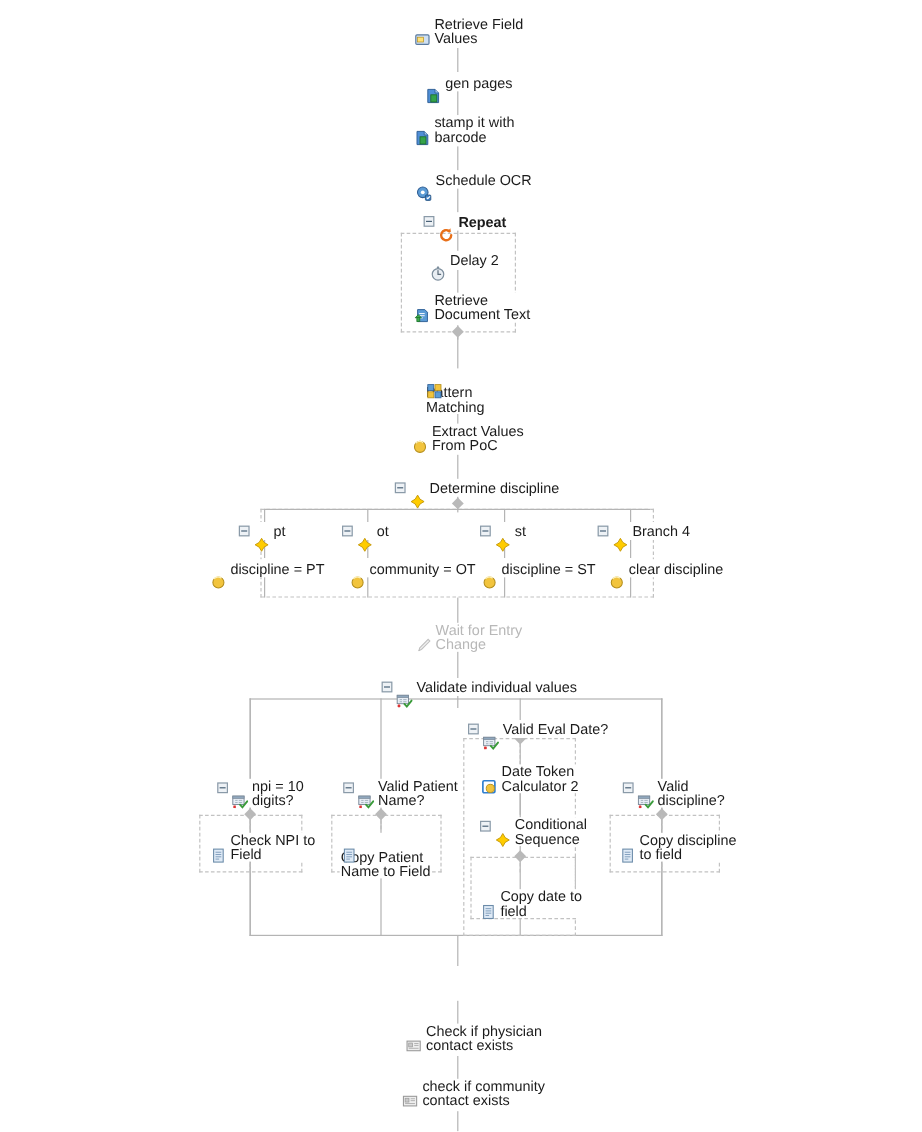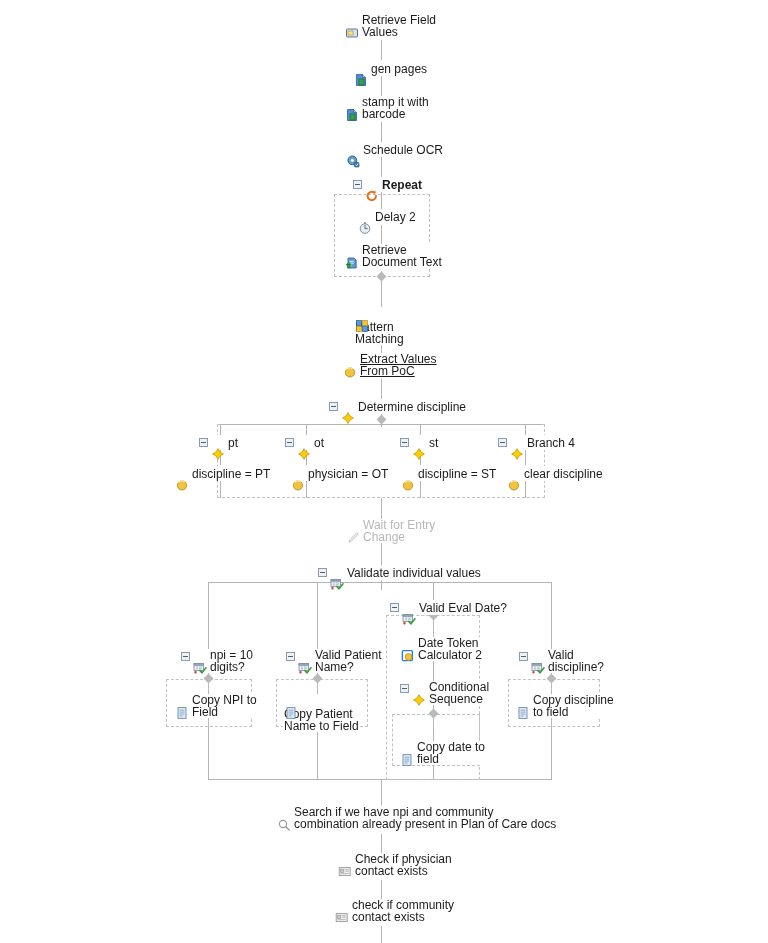--- a/index.html
+++ b/index.html
@@ -277,21 +277,21 @@
         <rect x="1.5" y="1.5" width="5" height="5" fill="#5b9bd5" stroke="#2f5f96" stroke-width="0.7"></rect>
         <rect x="7.5" y="1.5" width="5" height="5" fill="#f2c43d" stroke="#b58f1d" stroke-width="0.7"></rect>
         <rect x="1.5" y="7.5" width="5" height="5" fill="#f2c43d" stroke="#b58f1d" stroke-width="0.7"></rect>
         <rect x="7.5" y="7.5" width="5" height="5" fill="#5b9bd5" stroke="#2f5f96" stroke-width="0.7"></rect>
       </svg>
     </span>
     <span class="label">Pattern
 Matching</span>
   </div>
 
-  <div class="node" style="left:342px; top:353px;text-decoration:underline;">
+  <div class="node" style="left:342px; top:353px;">
     <span class="ico">
       <svg width="14" height="14" viewBox="0 0 14 14">
         <circle cx="7" cy="7.4" r="4.6" fill="#f2c43d" stroke="#b58f1d" stroke-width="0.9"></circle>
         <path d="M3.4 4.5c1.4-2 4.6-2.2 6.2-0.6" fill="none" stroke="#fdf0b8" stroke-width="1.1"></path>
       </svg>
     </span>
     <span class="label">Extract Values
 From PoC</span>
   </div>
 
@@ -351,21 +351,21 @@
     </span>
     <span class="label">discipline = PT</span>
   </div>
   <div class="node single" style="left:290px; top:466px;">
     <span class="ico">
       <svg width="14" height="14" viewBox="0 0 14 14">
           <circle cx="7" cy="7.4" r="4.6" fill="#f2c43d" stroke="#b58f1d" stroke-width="0.9"></circle>
           <path d="M3.4 4.5c1.4-2 4.6-2.2 6.2-0.6" fill="none" stroke="#fdf0b8" stroke-width="1.1"></path>
         </svg>
     </span>
-    <span class="label">physician = OT</span>
+    <span class="label">community = OT</span>
   </div>
   <div class="node single" style="left:400px; top:466px;">
     <span class="ico">
       <svg width="14" height="14" viewBox="0 0 14 14">
           <circle cx="7" cy="7.4" r="4.6" fill="#f2c43d" stroke="#b58f1d" stroke-width="0.9"></circle>
           <path d="M3.4 4.5c1.4-2 4.6-2.2 6.2-0.6" fill="none" stroke="#fdf0b8" stroke-width="1.1"></path>
         </svg>
     </span>
     <span class="label">discipline = ST</span>
   </div>
@@ -418,21 +418,21 @@
     <span class="label">npi = 10
 digits?</span>
   </div>
   <div class="node" style="left:174px; top:694px;">
     <span class="ico">
       <svg width="14" height="14" viewBox="0 0 14 14">
         <rect x="3" y="1.6" width="8" height="10.8" fill="#dfeaf6" stroke="#6b8ba9" stroke-width="0.9"></rect>
         <path d="M4.6 4.2h4.8M4.6 6.1h4.8M4.6 8h4.8M4.6 9.9h3" stroke="#7e9dbb" stroke-width="0.8"></path>
       </svg>
     </span>
-    <span class="label">Copy NPI to
+    <span class="label">Check NPI to
 Field</span>
   </div>
 
   <div class="node" style="left:285px; top:649px;">
     <span class="toggle"></span>
     <span class="ico">
       <svg width="14" height="14" viewBox="0 0 14 14">
         <rect x="1" y="2.4" width="9.4" height="7" fill="#e8eef5" stroke="#7b8a99" stroke-width="0.8"></rect>
         <rect x="1" y="2.4" width="9.4" height="1.9" fill="#8fa7bd" stroke="#7b8a99" stroke-width="0.6"></rect>
         <path d="M3 6h2M6 6h2.8M3 7.8h2M6 7.8h2.8" stroke="#9aa9b8" stroke-width="0.7"></path>
@@ -516,30 +516,20 @@
     <span class="ico">
       <svg width="14" height="14" viewBox="0 0 14 14">
         <rect x="3" y="1.6" width="8" height="10.8" fill="#dfeaf6" stroke="#6b8ba9" stroke-width="0.9"></rect>
         <path d="M4.6 4.2h4.8M4.6 6.1h4.8M4.6 8h4.8M4.6 9.9h3" stroke="#7e9dbb" stroke-width="0.8"></path>
       </svg>
     </span>
     <span class="label">Copy discipline
 to field</span>
   </div>
 
-  <div class="node" style="left:276px; top:806px;">
-    <span class="ico">
-      <svg width="14" height="14" viewBox="0 0 14 14">
-        <circle cx="6" cy="6" r="3.6" fill="none" stroke="#9a9a9a" stroke-width="1.2"></circle>
-        <path d="M8.7 8.7l3.4 3.4" stroke="#9a9a9a" stroke-width="1.4" stroke-linecap="round"></path>
-      </svg>
-    </span>
-    <span class="label">Search if we have npi and community
-combination already present in Plan of Care docs</span>
-  </div>
 
   <div class="node" style="left:337px; top:853px;">
     <span class="ico">
       <svg width="14" height="14" viewBox="0 0 14 14">
         <rect x="1.2" y="2.6" width="11" height="8" fill="#eeeeee" stroke="#9a9a9a" stroke-width="0.9"></rect>
         <rect x="2.6" y="4.2" width="3.2" height="3.2" fill="#c9c9c9" stroke="#9a9a9a" stroke-width="0.6"></rect>
         <path d="M7.2 4.6h3.6M7.2 6.2h3.6M2.6 8.6h8.2" stroke="#a8a8a8" stroke-width="0.7"></path>
       </svg>
     </span>
     <span class="label">Check if physician

